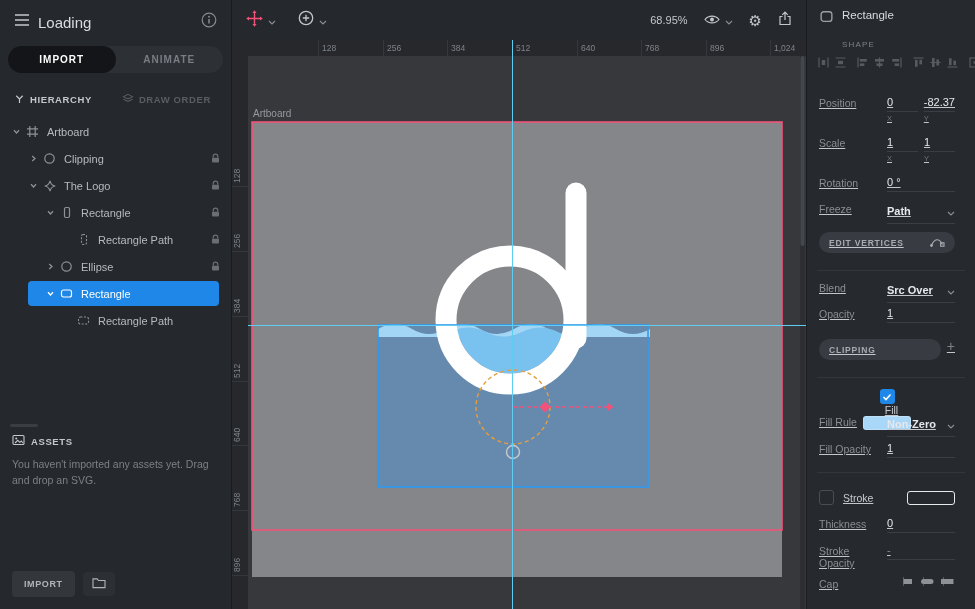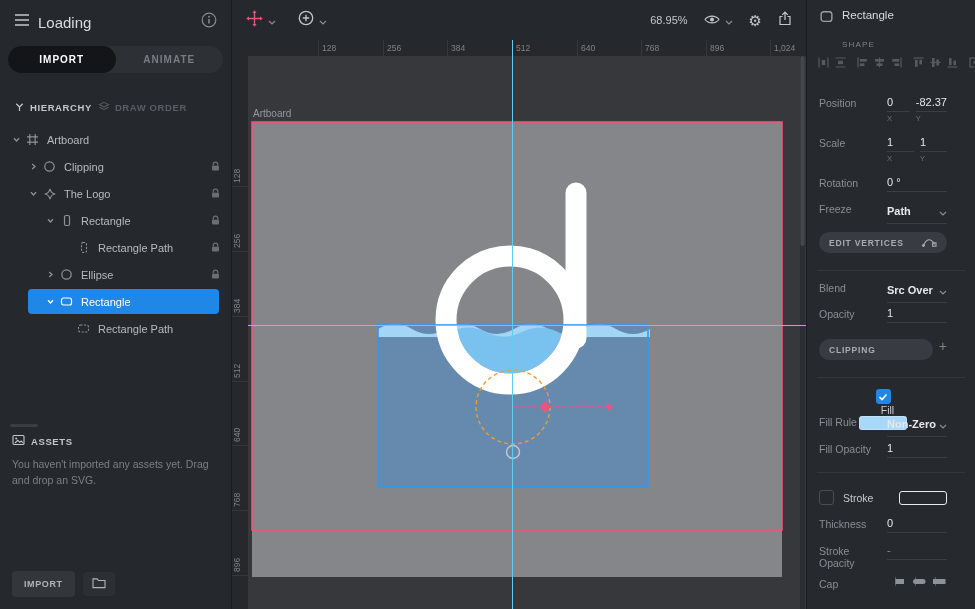--- a/index.html
+++ b/index.html
@@ -8,21 +8,21 @@
   .app { position:relative; width:975px; height:609px; overflow:hidden; }
 
   
   .leftpanel { position:absolute; left:0; top:0; width:232px; height:609px; background:#25282c; border-right:1px solid #191b1e; z-index:3; }
   .lp-header { height:44px; display:flex; align-items:center; padding:0 14px; }
   .lp-title { font-size:15px; color:#d9dcdf; margin-left:8px; }
   .lp-spacer { flex:1; }
   .mode-tabs { margin:2px 8px 0 8px; height:27px; background:#2d3034; border-radius:14px; display:flex; }
   .mode-tab { flex:1; display:flex; align-items:center; justify-content:center; font-size:10px; font-weight:bold; letter-spacing:1px; color:#787d84; border-radius:14px; cursor:default; }
   .mode-tab.active { background:#131518; color:#ffffff; }
-  .panel-tabs { margin-top:28px; padding:0 14px; display:flex; gap:6px; align-items:center; }
+  .panel-tabs { margin-top:20px; padding:0 14px; display:flex; gap:30px; align-items:center; }
   .ptab { display:flex; align-items:center; gap:5px; font-size:9.5px; font-weight:bold; letter-spacing:0.6px; }
   .ptab.active { color:#c3c8cd; }
   .ptab.dim { color:#595e65; }
   .tree { margin-top:12px; }
   .row { display:flex; align-items:center; height:27px; padding-right:10px; color:#8d9298; }
   .row.d0 { padding-left:12px; } .row.d1 { padding-left:29px; }
   .row.d2 { padding-left:46px; } .row.d3 { padding-left:63px; }
   .row.sel { background:var(--accent,#1f87e8); border-radius:4px; margin:1px 12px 1px 28px; padding-left:18px; height:25px; color:#ffffff; }
   .caret { width:13px; display:flex; align-items:center; }
   .csp { width:13px; }
@@ -50,21 +50,21 @@
 
   
   .inspector { position:absolute; left:806px; top:0; width:169px; height:609px; background:#26292d; border-left:1px solid #191b1e; z-index:3; }
   .ins-header { position:absolute; left:12px; top:9px; display:flex; align-items:flex-start; gap:8px; }
   .ins-title { font-size:11.5px; color:#d9dcdf; }
   .ins-sub { font-size:8px; letter-spacing:1.2px; color:#7d828a; margin-top:19px; }
   .align-row { position:absolute; left:10px; right:8px; top:56px; display:flex; align-items:center; }
   .agrp { display:flex; gap:4px; margin-right:9px; }
   .agrp:last-child { margin-right:0; }
   .aicon { display:flex; align-items:center; }
-  .irow { position:absolute; left:12px; right:28px; display:flex; align-items:flex-start; }
+  .irow { position:absolute; left:12px; right:20px; display:flex; align-items:flex-start;text-decoration:underline; }
   .ilabel { flex:0 0 62px; font-size:10.5px; color:#8a8f96; padding-top:1px; }
   .nfield { width:44px; margin-left:6px; }
   .nval { font-size:11px; color:#e6e8eb; border-bottom:1px solid #3b3f45; padding-bottom:3px; min-height:14px; white-space:nowrap; }
   .nsub { font-size:7.5px; color:#6e737a; margin-top:2px; }
   .wfield { flex:1; margin-left:6px; font-size:11px; color:#e6e8eb; border-bottom:1px solid #3b3f45; padding-bottom:3px; min-height:14px; }
   .wfield.dim { color:#8a8f96; }
   .dropdown { flex:1; margin-left:6px; display:flex; align-items:center; justify-content:space-between; border-bottom:1px solid #3b3f45; padding-bottom:3px; }
   .dval { font-size:11px; font-weight:bold; color:#e6e8eb; }
   .pill-btn { background:#383c42; border-radius:11px; height:21px; display:flex; align-items:center; justify-content:space-between; padding:0 10px; font-size:8.5px; font-weight:bold; letter-spacing:0.8px; color:#a7acb3; flex:1; }
   .plus-sm { margin-left:6px; color:#7d828a; font-size:14px; line-height:1; }

